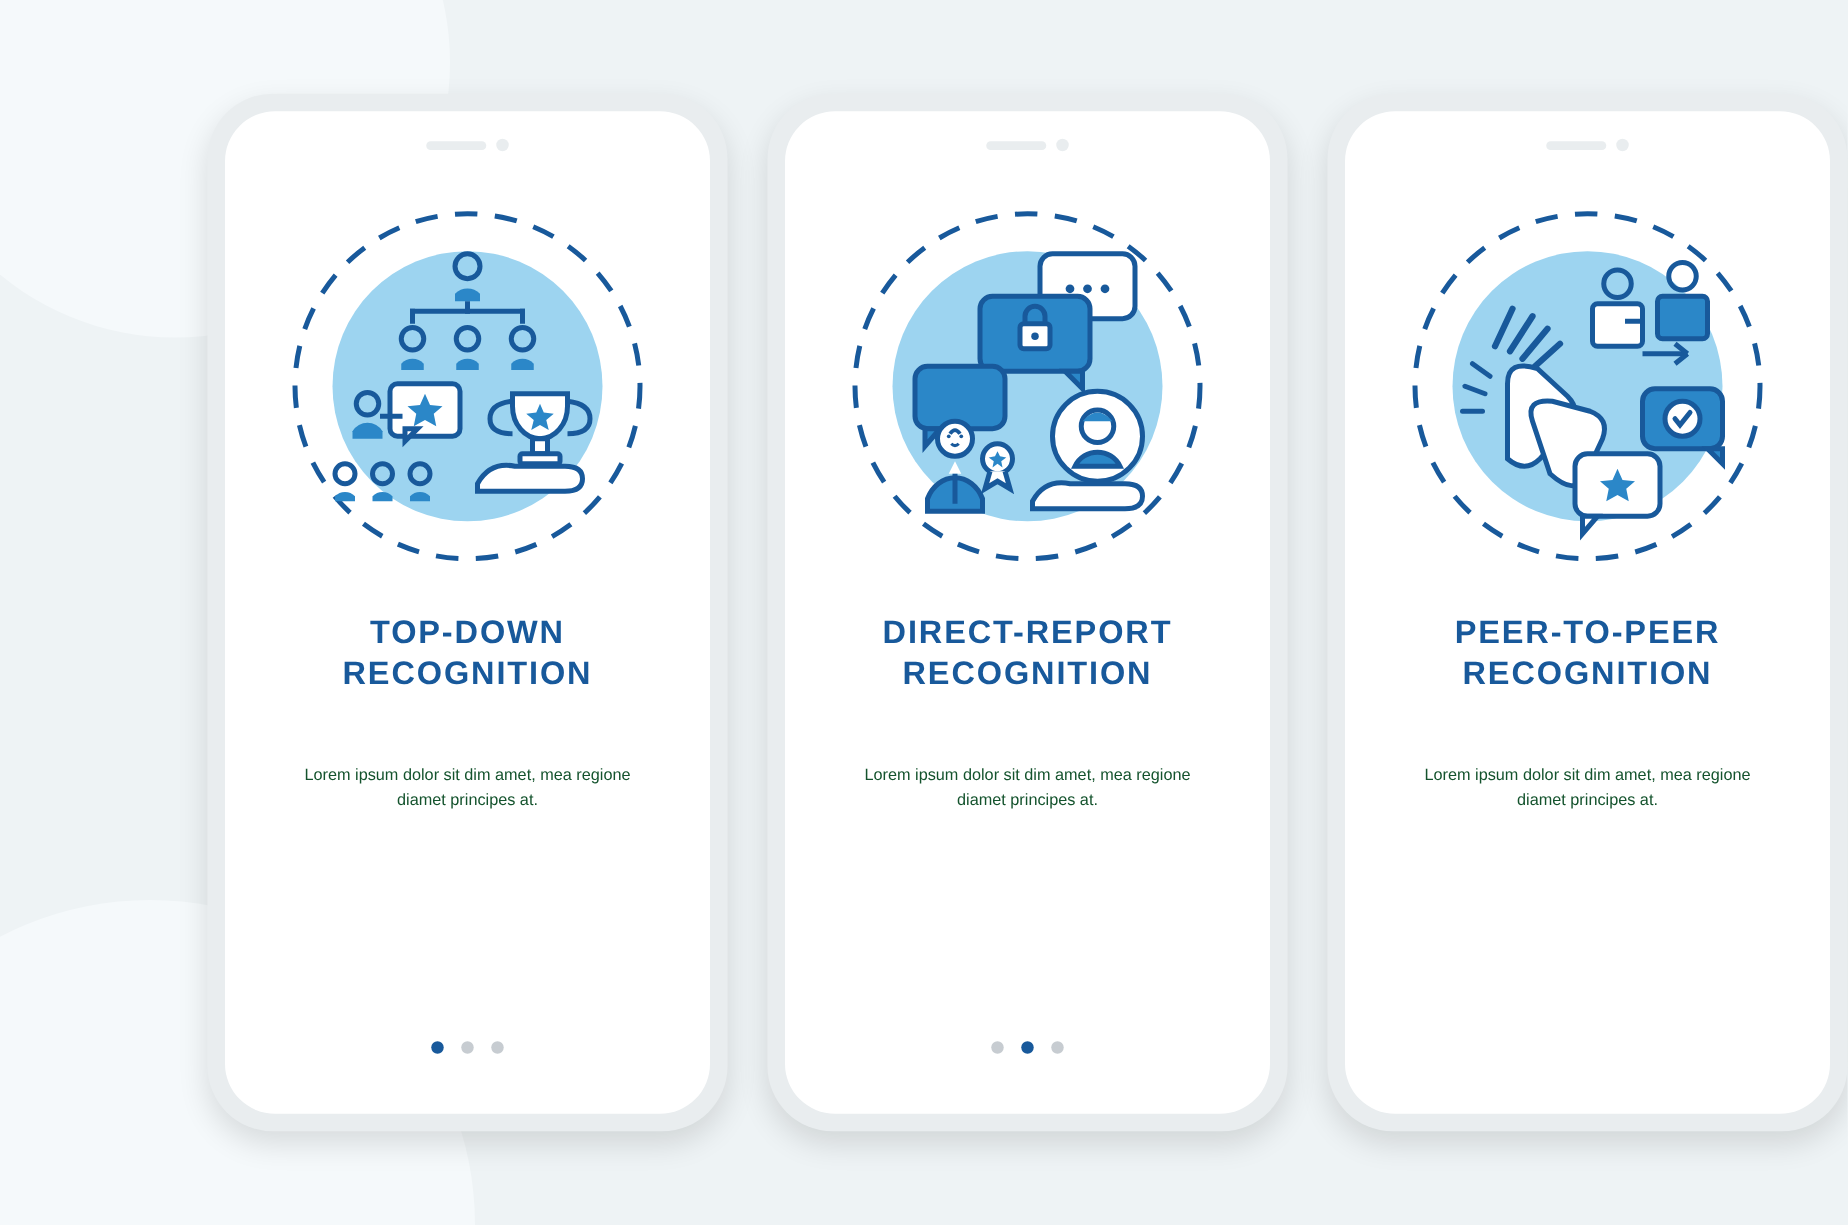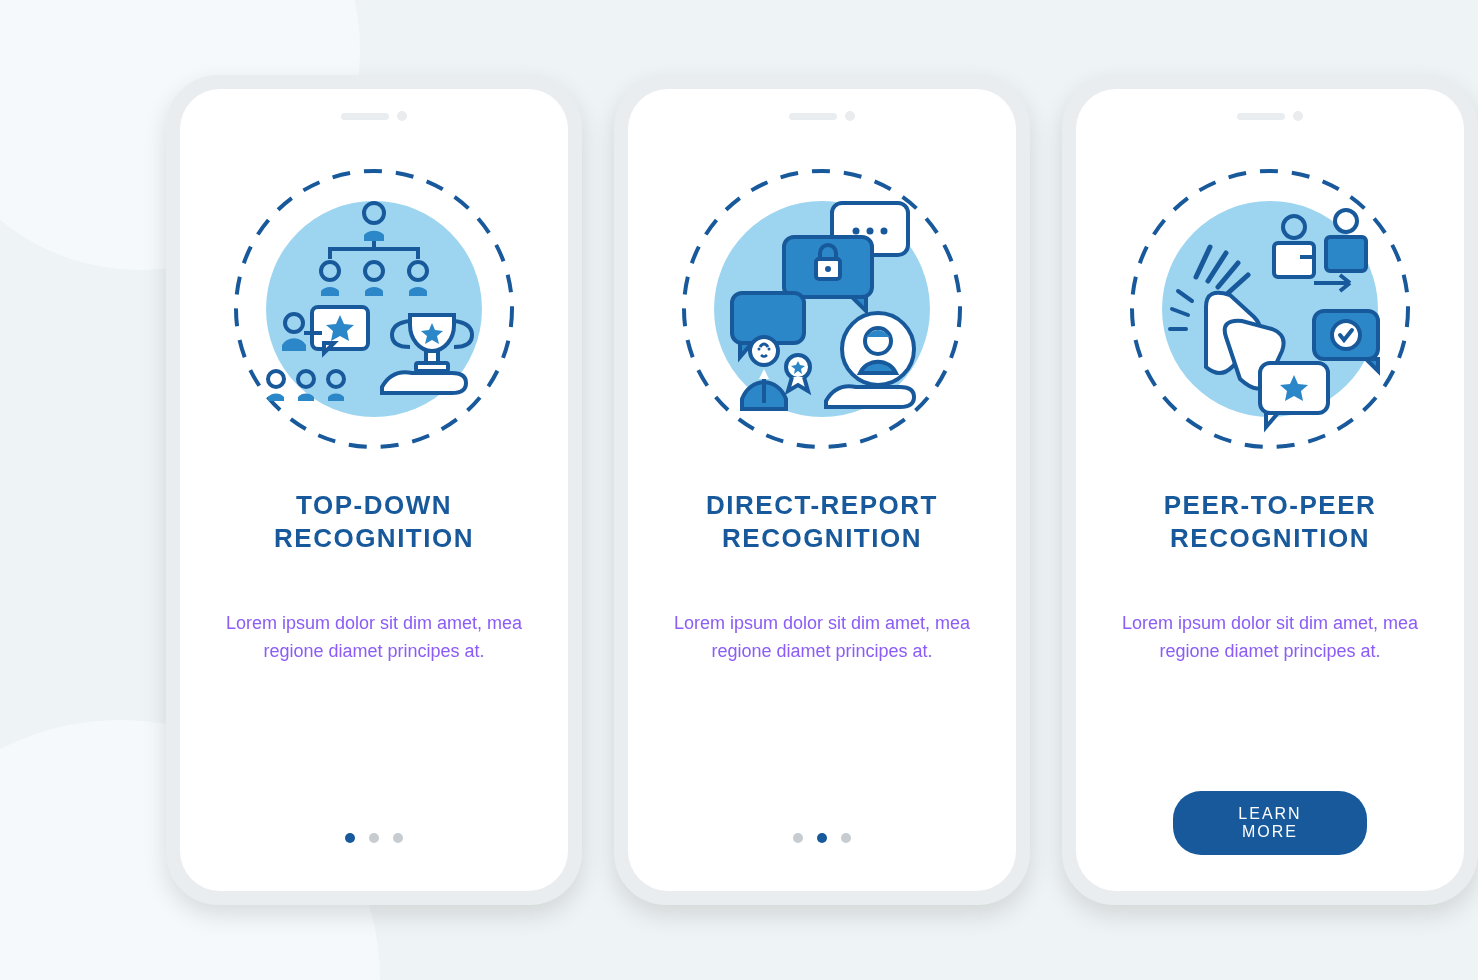--- a/index.html
+++ b/index.html
@@ -82,22 +82,22 @@
     font-size: 26px;
     font-weight: 800;
     letter-spacing: 1.5px;
     color: #18599b;
     text-align: center;
     line-height: 1.25;
     margin-bottom: 56px;
     white-space: pre-line;
   }
   .desc {
-    font-size: 18px;
-    color: #8b5cf6;
+    font-size: 13px;
+    color: #14532d;
     text-align: center;
     line-height: 1.55;
     max-width: 300px;
   }
   .pager {
     position: absolute;
     bottom: 48px;
     left: 0; right: 0;
     display: flex;
     justify-content: center;
@@ -327,17 +327,16 @@
             <path d="M-16 26 l-12 14 v-14 z" fill="#fff" stroke="#18599b" stroke-width="4"></path>
             <path d="M0 -12 l4 9 10 1 -7 6 2 10 -9 -5 -9 5 2 -10 -7 -6 10 -1 z" fill="#2b87c8"></path>
           </g>
         </svg>
       </div>
 
       <div class="title">PEER-TO-PEER
 RECOGNITION</div>
       <div class="desc">Lorem ipsum dolor sit dim amet, mea regione diamet principes at.</div>
 
-      <button class="cta">LEARN MORE</button>
     </div>
   </div>
 
 </div>
 
 </body></html>

